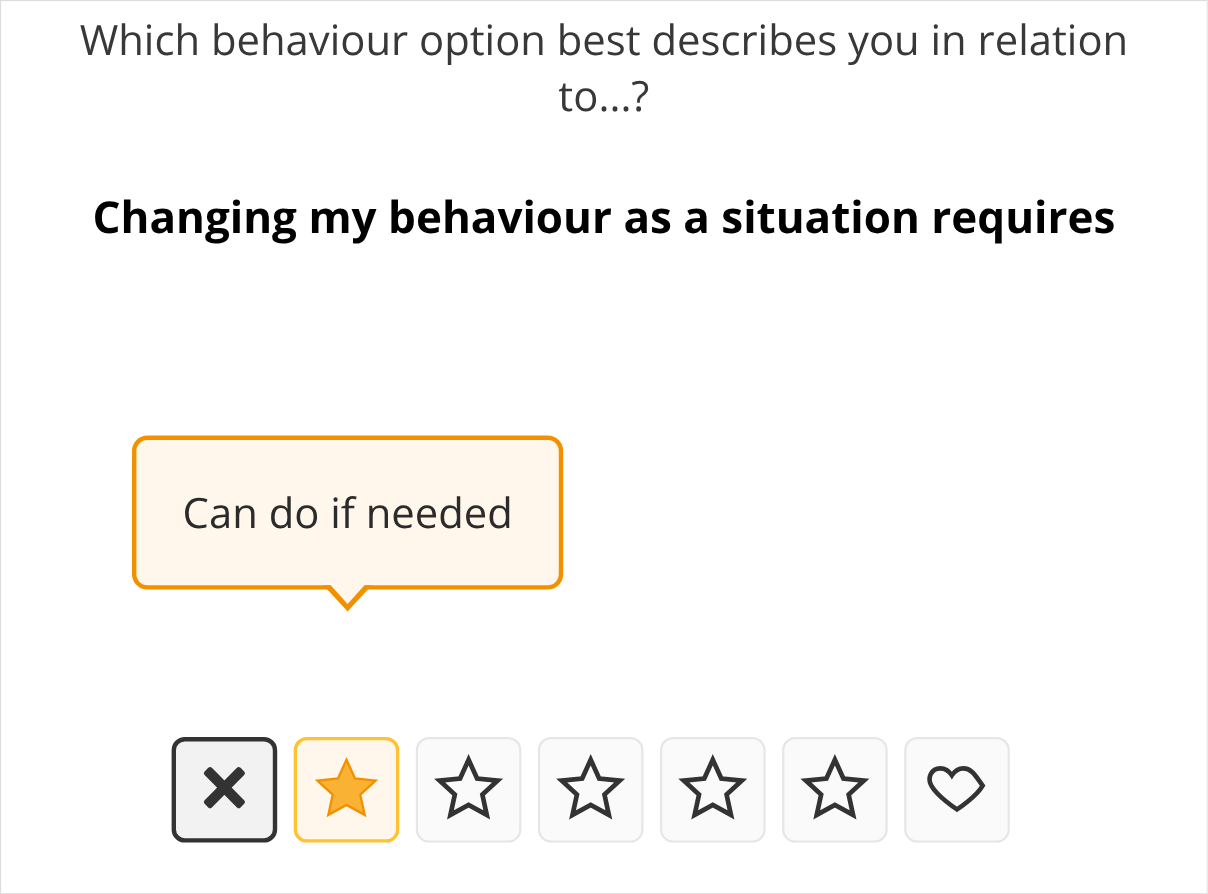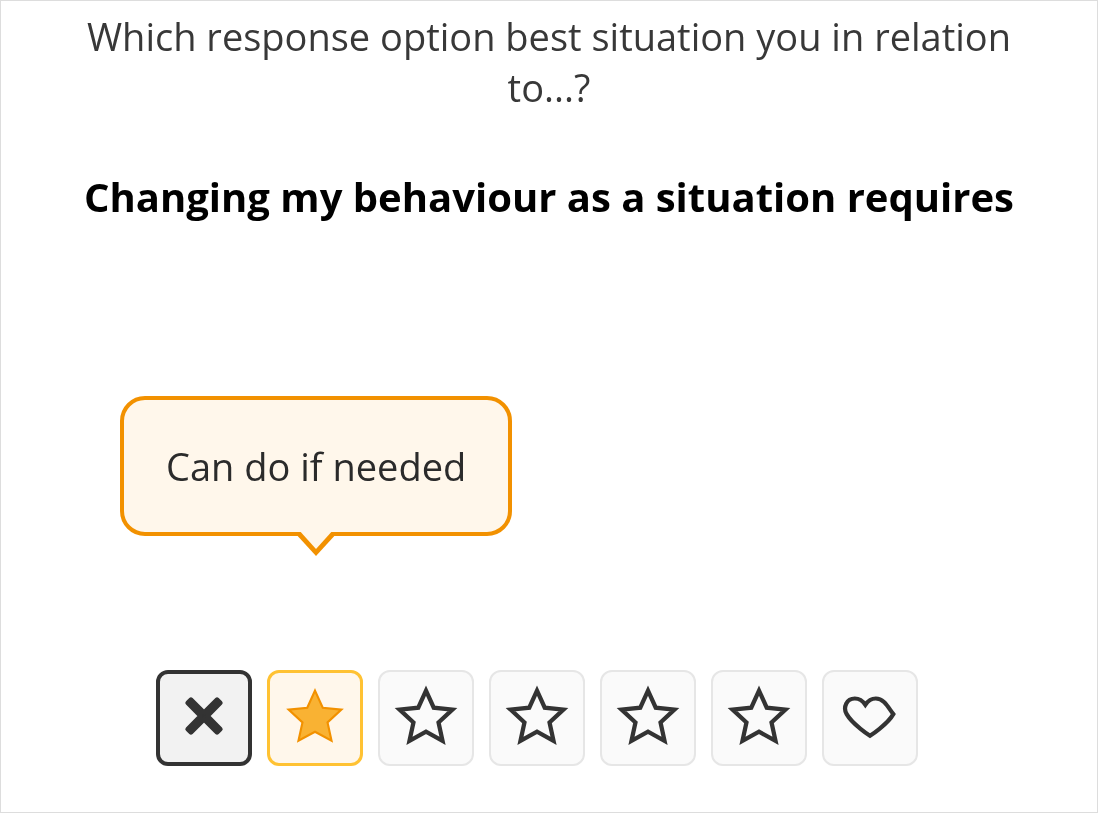--- a/index.html
+++ b/index.html
@@ -41,21 +41,21 @@
       left: 155px;
       bottom: 46px;
     }
 
     .tooltip {
       position: absolute;
       left: -36px;
       bottom: 230px;
       background: #fff7eb;
       border: 4px solid #f29100;
-      border-radius: 25px;
+      border-radius: 14px;
       padding: 40px 42px;
       white-space: nowrap;
     }
     .tooltip-text {
       font-size: 38px;
       color: #2b2b2b;
       font-weight: 400;
     }
     .tooltip::after {
       content: "";
@@ -107,21 +107,21 @@
     }
     .icon-x svg { width: 56px; height: 56px; }
     .icon-star svg { width: 64px; height: 64px; }
     .icon-heart svg { width: 56px; height: 56px; }
   </style>
 </head>
 <body>
 
 <div class="page">
 
-  <div class="prompt">Which response option best situation you in relation to...?</div>
+  <div class="prompt">Which behaviour option best describes you in relation to...?</div>
 
   <div class="statement">Changing my behaviour as a situation requires</div>
 
   <div class="rating-area">
 
     <div class="tooltip">
       <span class="tooltip-text">Can do if needed</span>
     </div>
 
     <div class="options">

